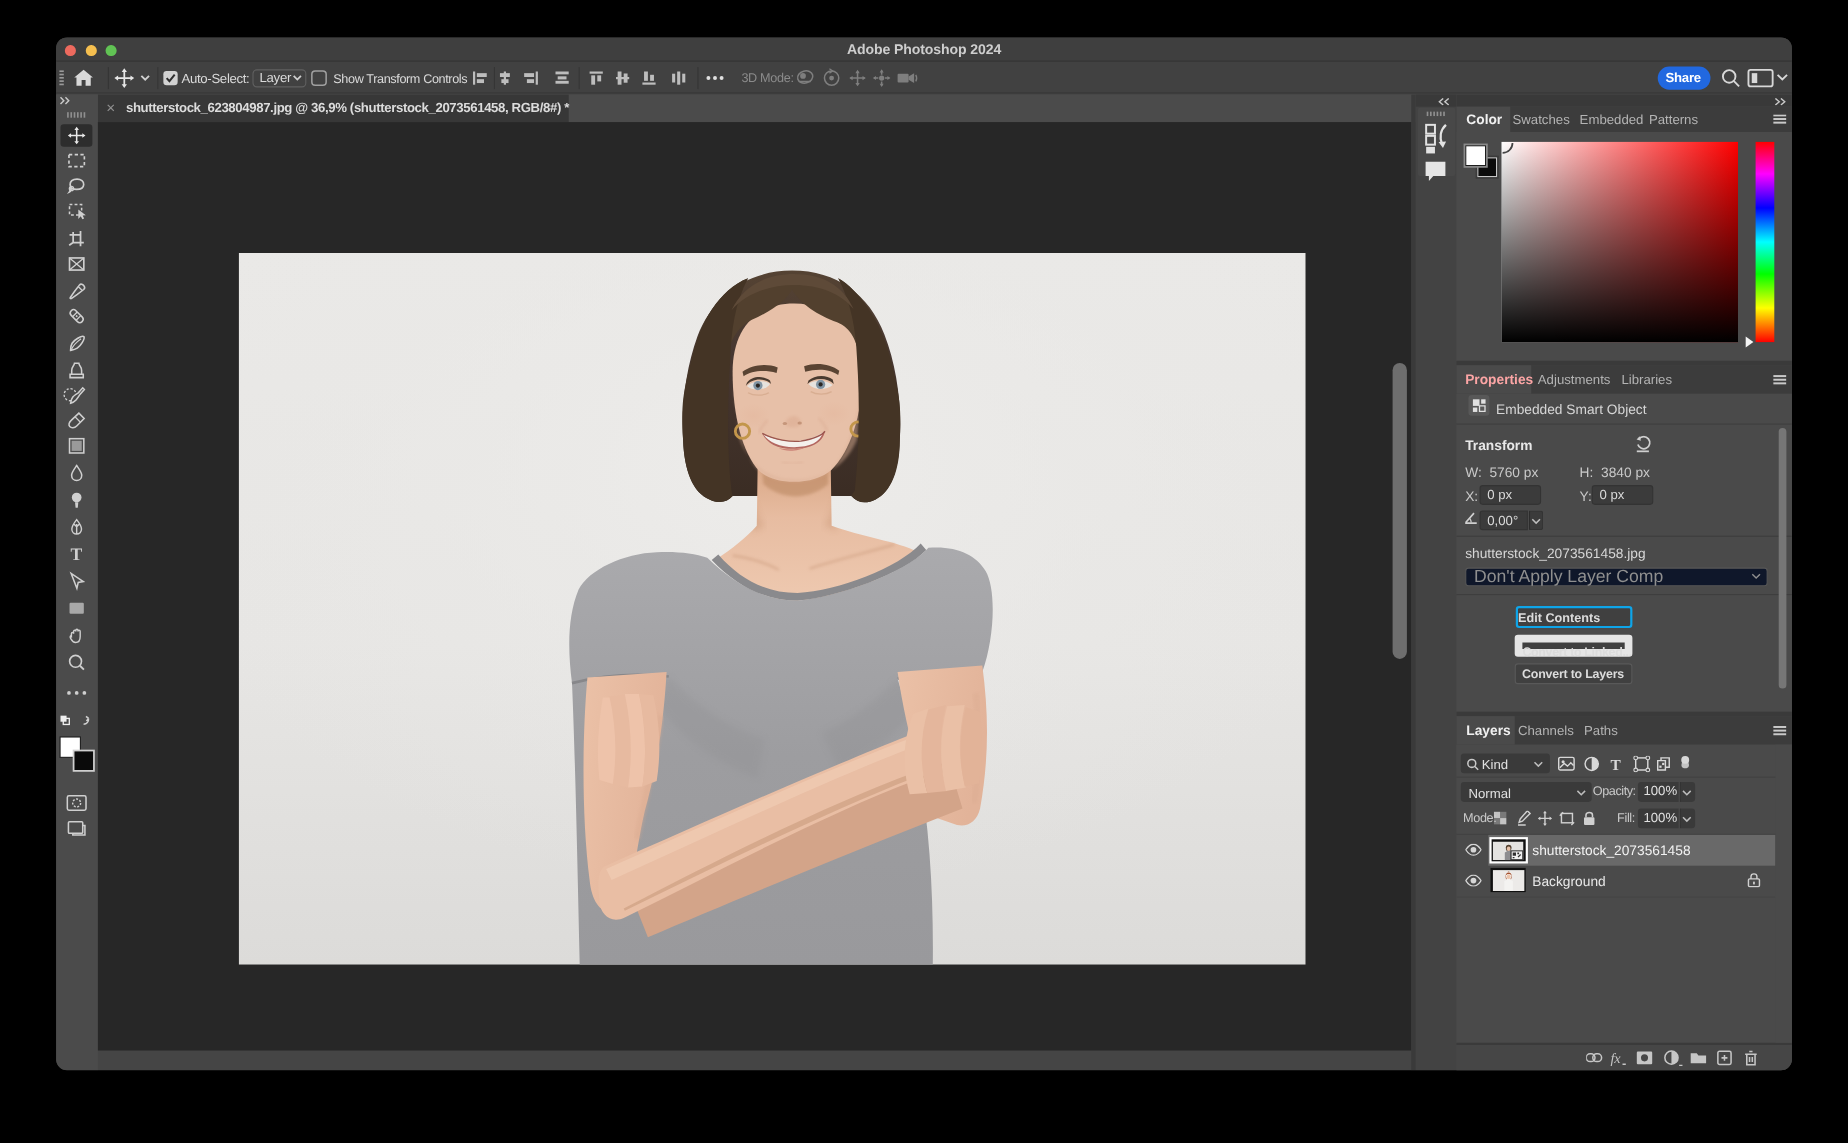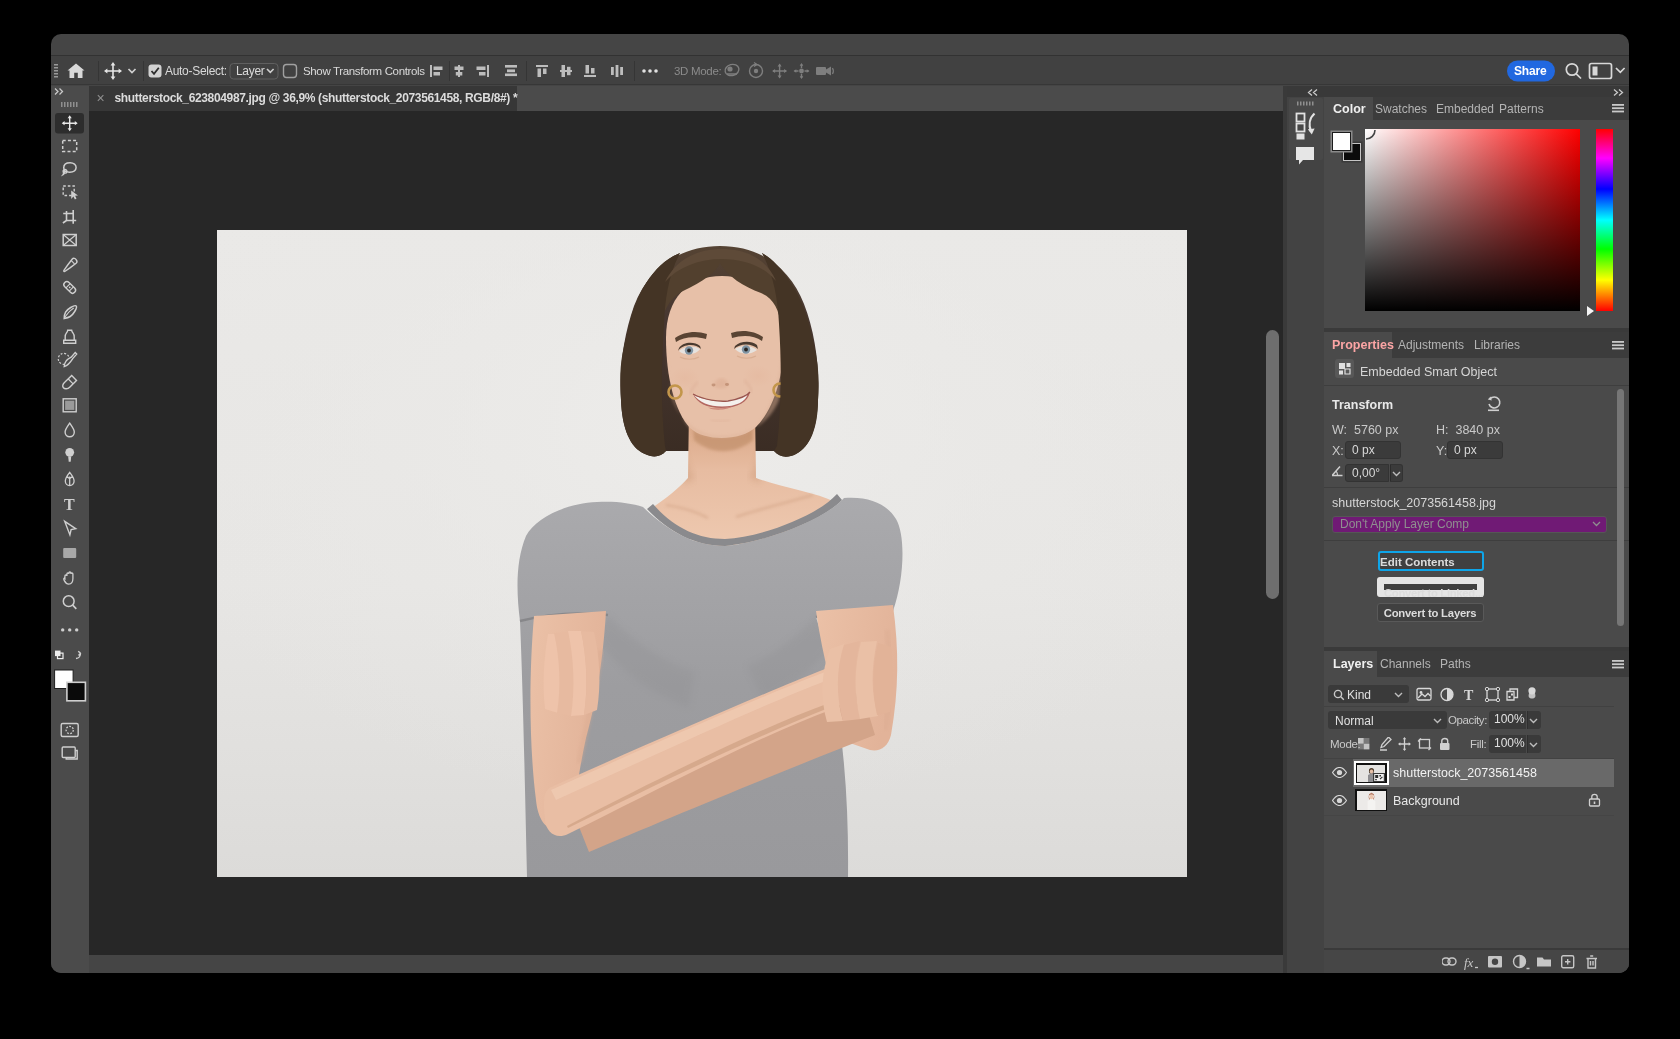--- a/index.html
+++ b/index.html
@@ -14,20 +14,26 @@
 #doctab{position:absolute;left:37.5px;top:52px;width:428px;height:25px;background:#373737;color:#dcdcdc;font-size:12px;font-weight:700;letter-spacing:-0.35px;line-height:25px;white-space:nowrap;}
 #toolcol{position:absolute;left:0;top:52px;width:37.5px;height:887px;background:#4b4b4b;}
 #canvas{position:absolute;left:37.5px;top:77px;width:1194.5px;height:844px;background:#272727;}
 #status{position:absolute;left:37.5px;top:921px;width:1198.5px;height:18px;background:#454545;}
 #dock{position:absolute;left:1236px;top:52px;width:37px;height:887px;background:#434343;}
 #panels{position:absolute;left:1273px;top:52px;width:305px;height:887px;background:#4a4a4a;}
 .txt{position:absolute;white-space:nowrap;}
 </style></head>
 <body>
 <div id="win">
+  <div id="title">
+    <div class="tl" style="left:8.2px;background:#ed6a5e"></div>
+    <div class="tl" style="left:27.2px;background:#f5bf4f"></div>
+    <div class="tl" style="left:45.2px;background:#61c354"></div>
+    <div class="t">Adobe Photoshop 2024</div>
+  </div>
   <div id="opts">
    <svg width="1578" height="28" viewBox="0 0 1578 28" style="position:absolute;left:0;top:1px">
     <g fill="#9a9a9a">
           <rect x="3" y="7" width="4" height="1.5"></rect>
           <rect x="3" y="10" width="4" height="1.5"></rect>
           <rect x="3" y="13" width="4" height="1.5"></rect>
           <rect x="3" y="16" width="4" height="1.5"></rect>
           <rect x="3" y="19" width="4" height="1.5"></rect>
         </g>
     <path d="M25,6.5 L33.5,13.5 L31.5,13.5 L31.5,21 L26.8,21 L26.8,15.8 L23.2,15.8 L23.2,21 L18.5,21 L18.5,13.5 L16.5,13.5 Z" fill="#d8d8d8"></path>
@@ -486,21 +492,21 @@
         <path d="M1,10.5 L11.5,10.5 M1.5,10 L9,1.5" stroke="#cfcfcf" stroke-width="1.5" fill="none"></path>
         <path d="M6.5,10 A6,6 0 0 0 5,6.2" stroke="#cfcfcf" stroke-width="1.2" fill="none"></path>
       </svg>
    <div class="abs" style="left:21px;top:377.5px;width:44px;height:18px;background:#3b3b3b;border:1px solid #333;border-radius:3px 0 0 3px;color:#d9d9d9;font-size:12px;line-height:16.5px;padding-left:6px">0,00°</div>
    <div class="abs" style="left:66px;top:377.5px;width:13px;height:18px;background:#3b3b3b;border:1px solid #333;border-left:1px solid #2c2c2c;border-radius:0 3px 3px 0"></div>
    <svg class="abs" style="left:68px;top:384.5px" width="9" height="6">
         <path d="M1,1 L4.5,4.5 L8,1" stroke="#bdbdbd" stroke-width="1.4" fill="none"></path>
       </svg>
    <div class="abs" style="left:0;top:400.5px;width:305px;height:1px;background:#3e3e3e"></div>
    <div class="txt" style="left:8px;top:409.5px;font-size:12.5px;color:#d6d6d6">shutterstock_2073561458.jpg</div>
-   <div class="abs" style="left:8px;top:429.5px;width:275px;height:17px;background:#701a75;border:1px solid #565656;border-radius:3px;color:#8f8f8f;font-size:12px;line-height:15px;padding-left:7px">Don't Apply Layer Comp</div>
+   <div class="abs" style="left:8px;top:429.5px;width:275px;height:17px;background:#0f172a;border:1px solid #565656;border-radius:3px;color:#8f8f8f;font-size:16px;line-height:15px;padding-left:7px">Don't Apply Layer Comp</div>
    <svg class="abs" style="left:268px;top:435px" width="9" height="6">
         <path d="M1,1 L4.5,4.5 L8,1" stroke="#8f8f8f" stroke-width="1.3" fill="none"></path>
       </svg>
    <div class="abs" style="left:0;top:453.5px;width:305px;height:1px;background:#3e3e3e"></div>
    <div class="abs" style="left:54px;top:465px;width:106px;height:19.5px;background:#404040;border:2px solid #0ea5e9;border-radius:3px;text-align:left;color:#dcdcdc;font-size:11.5px;font-weight:700;line-height:18px;white-space:nowrap">Edit Contents</div>
    <div class="abs" style="left:53px;top:491px;width:107px;height:19.5px;background:#404040;border:7px solid #e5e5e5;border-radius:3px;text-align:center;color:#dcdcdc;font-size:11.3px;font-weight:700;letter-spacing:-0.3px;line-height:18px;white-space:nowrap">Convert to Linked...</div>
    <div class="abs" style="left:52.5px;top:516.5px;width:107px;height:19.5px;background:#404040;border:1px solid #595959;border-radius:3px;text-align:center;color:#dcdcdc;font-size:11.3px;font-weight:700;letter-spacing:-0.2px;line-height:18px;white-space:nowrap">Convert to Layers</div>
    <div class="abs" style="left:293px;top:302.5px;width:7px;height:237px;border-radius:4px;background:#767676"></div>
 
    <div class="abs" style="left:0;top:561px;width:305px;height:4px;background:#3a3a3a"></div>

